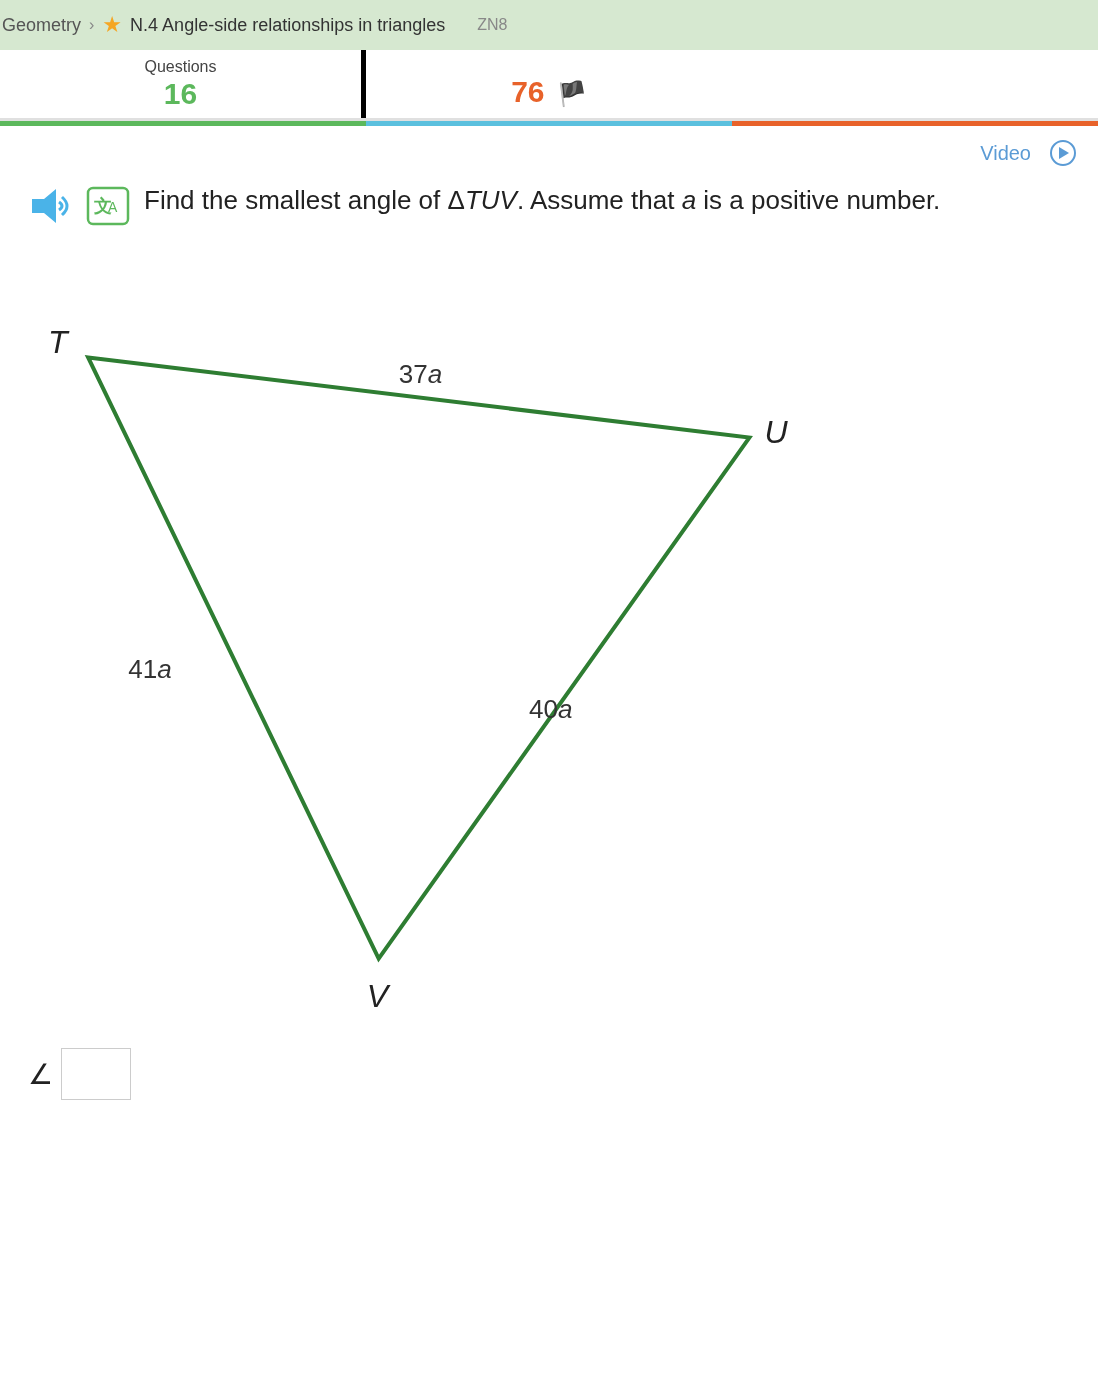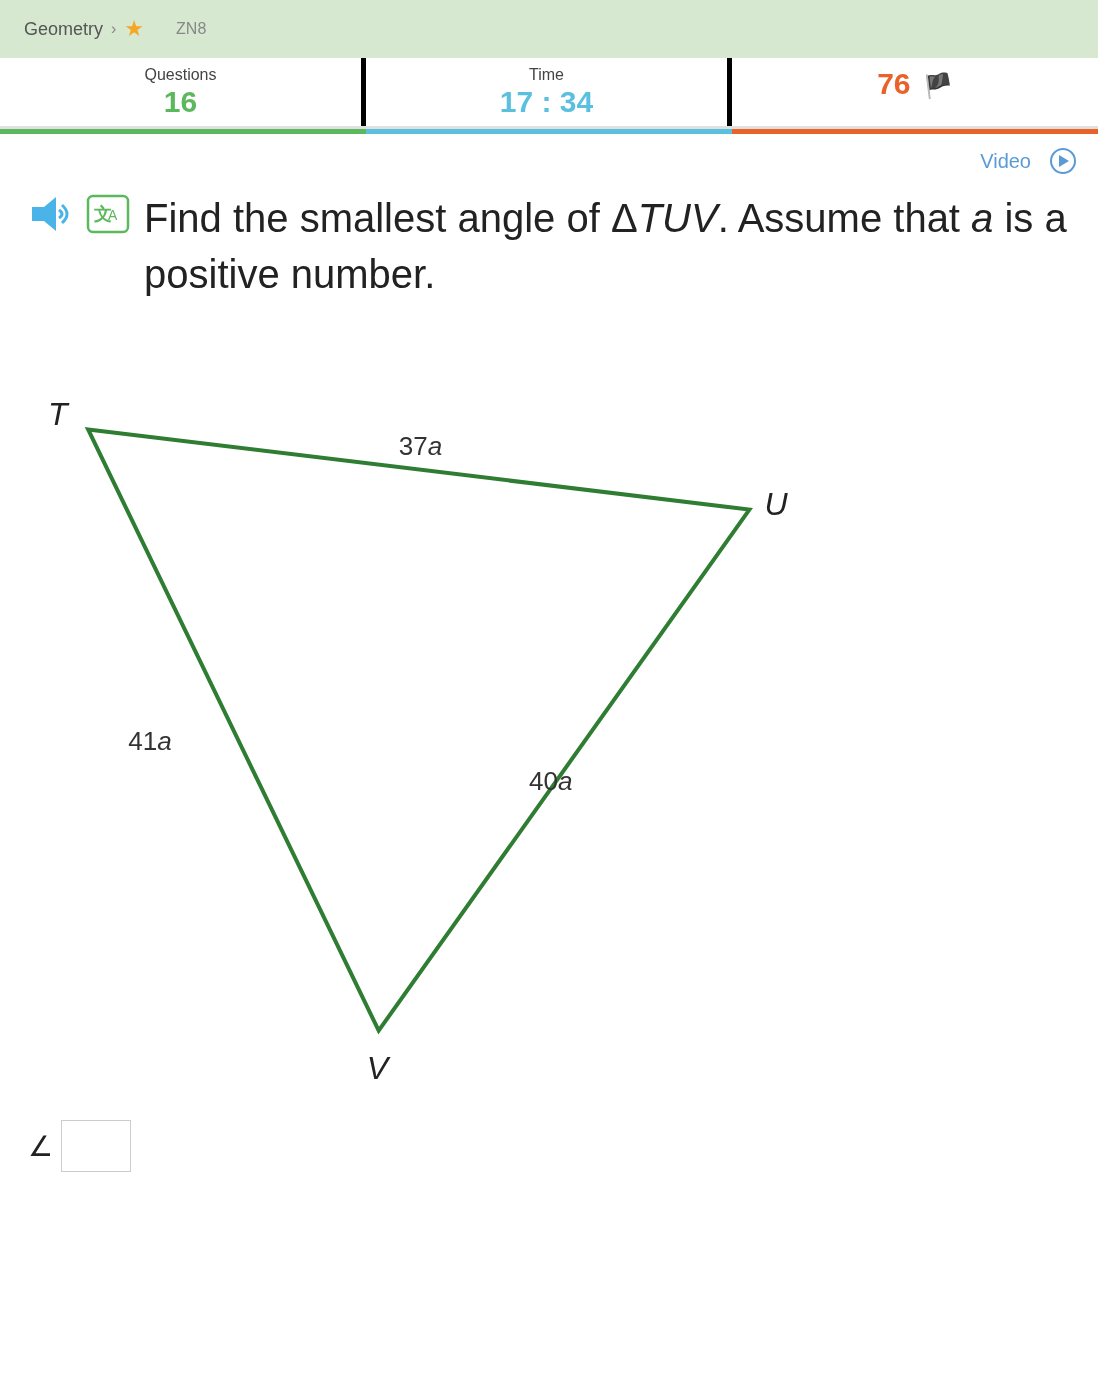--- a/index.html
+++ b/index.html
@@ -9,22 +9,22 @@
       font-family: Arial, sans-serif;
       background: #fff;
       overflow-x: hidden;
     }
 
     
     .breadcrumb-bar {
       background: #d6e8d0;
       display: flex;
       align-items: center;
-      padding: 10px 24px;
-      height: 58px;
+      padding: 10px 2px;
+      height: 50px;
       gap: 8px;
     }
     .breadcrumb-geometry {
       font-size: 18px;
       color: #555;
     }
     .breadcrumb-chevron {
       color: #888;
       font-size: 16px;
     }
@@ -60,21 +60,21 @@
       color: #444;
       font-weight: normal;
     }
     .stat-value {
       font-size: 30px;
       font-weight: bold;
       line-height: 1.2;
     }
     .stat-value.green { color: #5cb85c; }
     .stat-value.blue { color: #5bc0de; }
-    .stat-value.orange { color: #e8622a; }
+    .stat-value.orange { color: #e8622a; margin-top: 16px; }
 
     
     .stats-progress {
       display: grid;
       grid-template-columns: 1fr 1fr 1fr;
       height: 5px;
     }
     .progress-green { background: #5cb85c; }
     .progress-blue { background: #5bc0de; }
     .progress-orange { background: #e8622a; }
@@ -115,21 +115,21 @@
     .question-area {
       padding: 10px 28px 0;
     }
     .question-header {
       display: flex;
       align-items: flex-start;
       gap: 14px;
       margin-bottom: 18px;
     }
     .question-text {
-      font-size: 40px;
+      font-size: 26px;
       color: #222;
       line-height: 1.4;
     }
 
     
     .diagram-area {
       position: relative;
       width: 100%;
       height: 780px;
       margin-top: 10px;
@@ -155,31 +155,28 @@
       outline: none;
     }
   </style>
 </head>
 <body>
 
 <div class="breadcrumb-bar">
   <span class="breadcrumb-geometry">Geometry</span>
   <span class="breadcrumb-chevron">›</span>
   <span class="breadcrumb-star">★</span>
+  <span class="breadcrumb-lesson">N.4 Angle-side relationships in triangles</span>
   <span class="breadcrumb-code">ZN8</span>
 </div>
 
 <div class="stats-row">
   <div class="stat-cell">
     <div class="stat-label">Questions</div>
     <div class="stat-value green">16</div>
-  </div>
-  <div class="stat-cell">
-    <div class="stat-label">Time</div>
-    <div class="stat-value blue">17 : 34</div>
   </div>
   <div class="stat-cell">
     <div class="stat-value orange">
       <span>76</span>
       <span style="font-size:24px; color:#e8622a; margin-left:4px;">🏴</span>
     </div>
   </div>
 </div>
 
 <div class="stats-progress">

